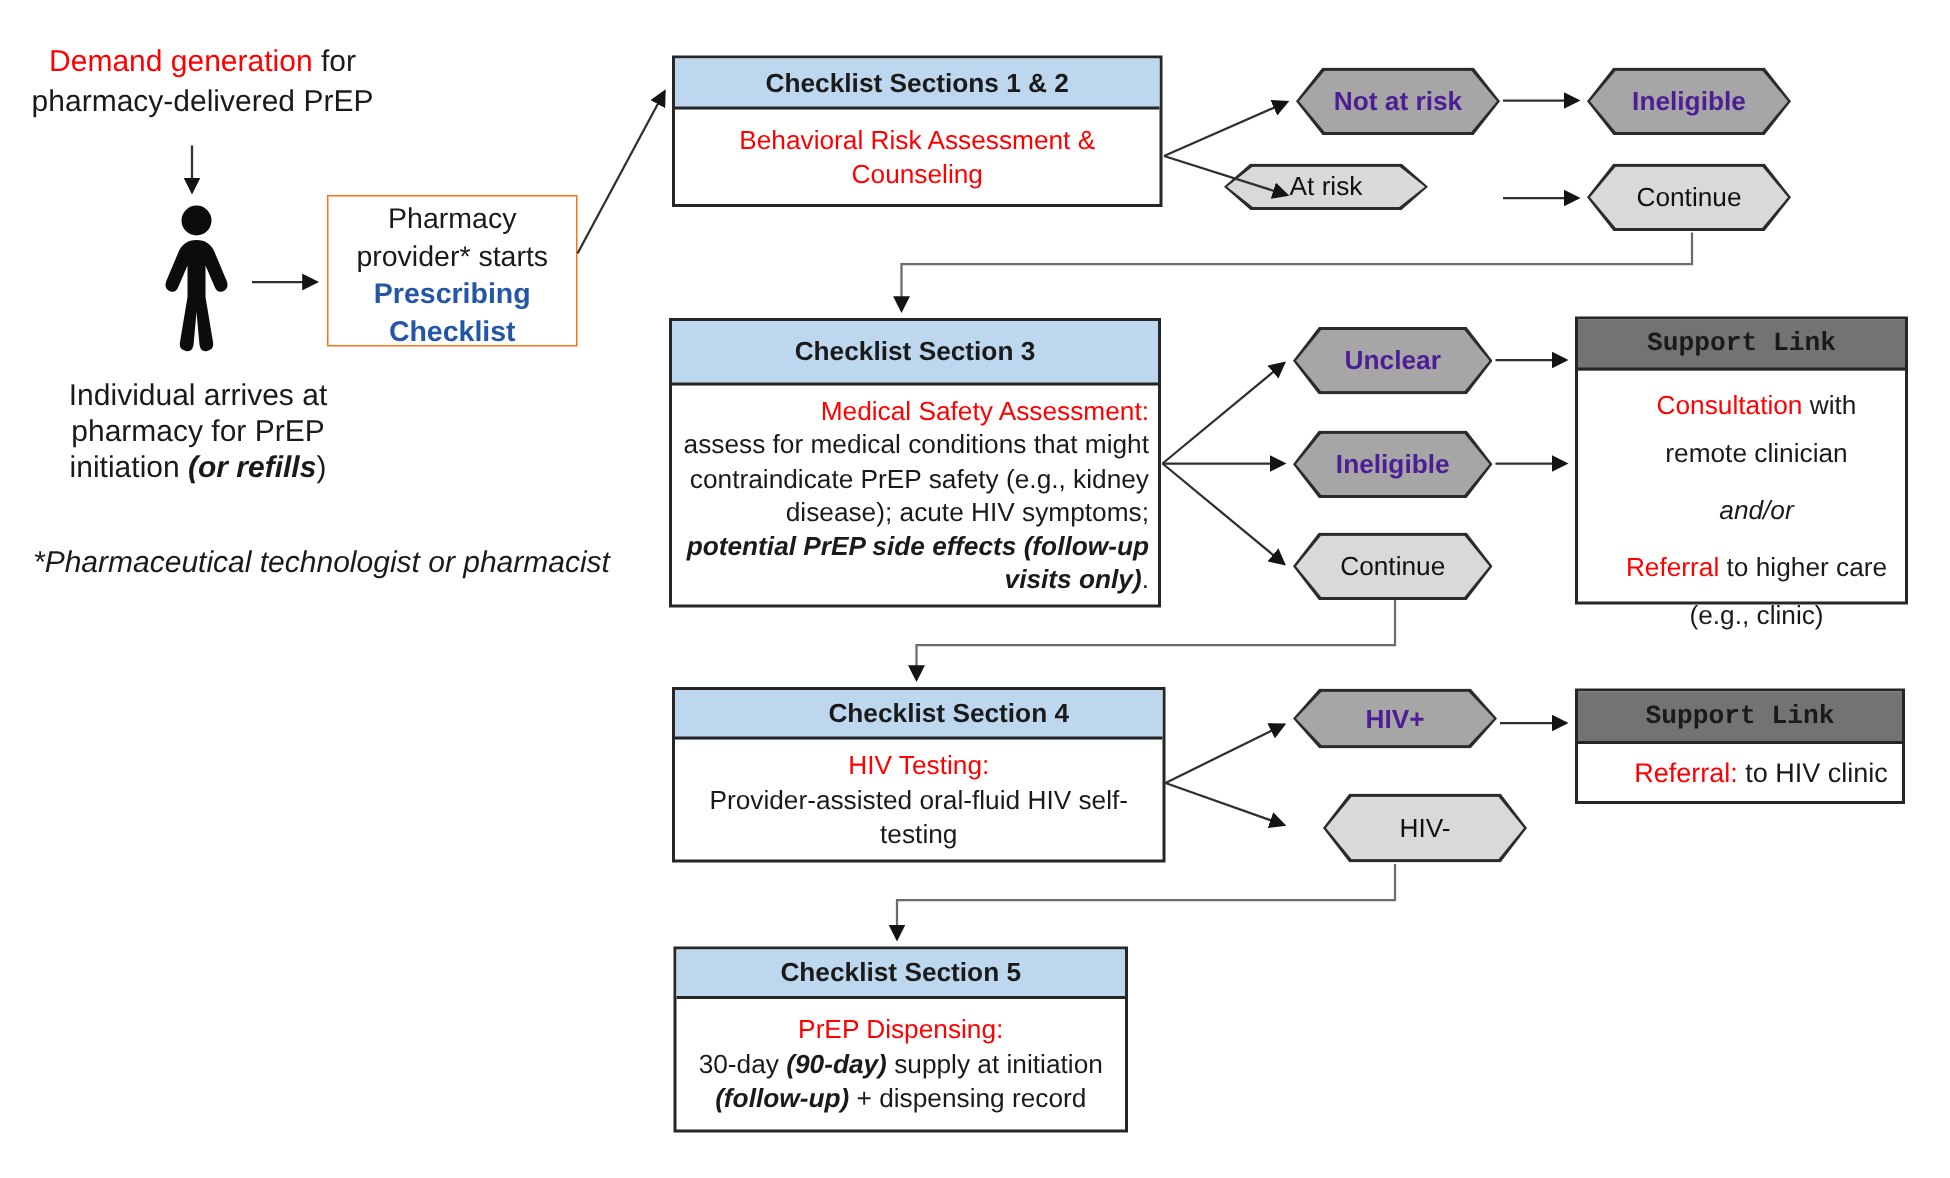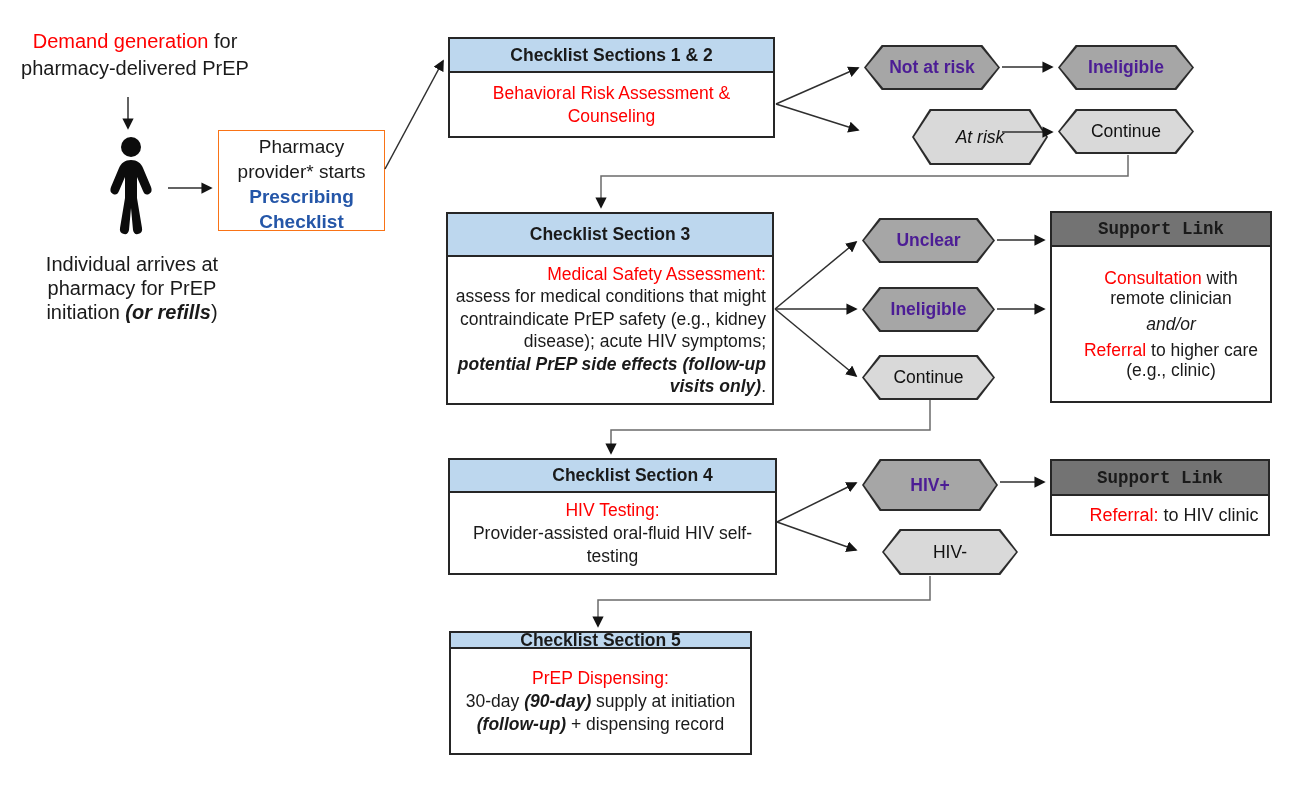--- a/index.html
+++ b/index.html
@@ -35,50 +35,50 @@
               align-items:center; justify-content:center; padding:4px 8px; }
 
   .s12 { left:448px; top:37px;  width:327px; height:101px; }
   .s12 .sec-header { height:34px; }
   .s3  { left:446px; top:212px; width:328px; height:193px; }
   .s3 .sec-header { height:43px; }
   .s3 .sec-body { line-height:22.5px; padding:4px 6px;text-align:right; }
   .s4  { left:448px; top:458px; width:329px; height:117px; }
   .s4 .sec-header { height:33px;padding-left:40px; }
   .s5  { left:449px; top:631px; width:303px; height:124px; }
-  .s5 .sec-header { height:16px; }
+  .s5 .sec-header { height:33px; }
 
   .sl1 { left:1050px; top:211px; width:222px; height:192px; }
   .sl1 .sec-header { height:34px; }
-  .sl1 .sec-body { line-height:20px;padding-left:28px; }
+  .sl1 .sec-body { line-height:32px;padding-left:28px; }
   .sl1 .sec-body p { margin:3px 0; }
   .sl1 .p1 { max-width:180px; }
   .sl1 .p3 { max-width:205px; }
   .italic { font-style:italic; }
   .sl2 { left:1050px; top:459px; width:220px; height:77px; }
   .sl2 .sec-header { height:35px; }
   .sl2 .sec-body { font-size:18px;margin-left:28px; }
 
   
   .hex { position:absolute; z-index:2; }
   .hex-border, .hex-fill { clip-path:polygon(13% 0, 87% 0, 100% 50%, 87% 100%, 13% 100%, 0 50%); }
   .hex-border { position:absolute; inset:0; background:#2b2b2b; }
   .hex-fill { position:absolute; inset:2px; display:flex; align-items:center; justify-content:center;
               font-size:17.5px; }
   .hex.dark .hex-fill { background:#a6a6a6; color:#4c1d95; font-weight:600; }
   .hex.light .hex-fill { background:#d9d9d9; color:#111111; }
 
   .hx-not-at-risk { left:864px; top:45px;  width:136px; height:45px; }
   .hx-ineligible1 { left:1058px; top:45px; width:136px; height:45px; }
-  .hx-at-risk     { left:912px; top:109px; width:136px; height:56px;font-style:italic; }
+  .hx-at-risk     { left:816px; top:109px; width:136px; height:31px; }
   .hx-continue1   { left:1058px; top:109px; width:136px; height:45px; }
   .hx-unclear     { left:862px; top:218px; width:133px; height:45px; }
   .hx-ineligible2 { left:862px; top:287px; width:133px; height:45px; }
   .hx-continue2   { left:862px; top:355px; width:133px; height:45px; }
-  .hx-hiv-pos     { left:862px; top:459px; width:136px; height:52px; }
+  .hx-hiv-pos     { left:862px; top:459px; width:136px; height:40px; }
   .hx-hiv-neg     { left:882px; top:529px; width:136px; height:46px; }
 </style>
 </head>
 <body>
 
 <div id="canvas">
 
   <div class="abs demand center">
     <span class="red">Demand generation</span><span> for</span><br>
     <span>pharmacy-delivered PrEP</span>
@@ -86,20 +86,21 @@
 
   <svg class="abs person" viewBox="0 0 60 100">
     <circle cx="30" cy="11" r="10" fill="#0c0c0c"></circle>
     <path fill="#0c0c0c" d="M30 24 C36 24 40 27 42 32 L50 51 Q52 56 48 58 Q44 60 42 55 L36 41 L36 62 L41 92 Q42 97 37 98 Q33 99 32 94 L30 72 L28 94 Q27 99 23 98 Q18 97 19 92 L24 62 L24 41 L18 55 Q16 60 12 58 Q8 56 10 51 L18 32 C20 27 24 24 30 24 Z"></path>
   </svg>
 
   <div class="abs individual center">
     <span>Individual arrives at pharmacy for PrEP initiation </span><span class="emph">(or refills</span><span>)</span>
   </div>
 
+  <div class="abs footnote">*Pharmaceutical technologist or pharmacist</div>
 
   <div class="abs pharm-box center">
     <span>Pharmacy provider* starts</span><br>
     <span class="blue-bold">Prescribing Checklist</span>
   </div>
 
   <div class="abs secbox s12">
     <div class="sec-header">Checklist Sections 1 &amp; 2</div>
     <div class="sec-body center red">
       <span>Behavioral Risk Assessment &amp; Counseling</span>

